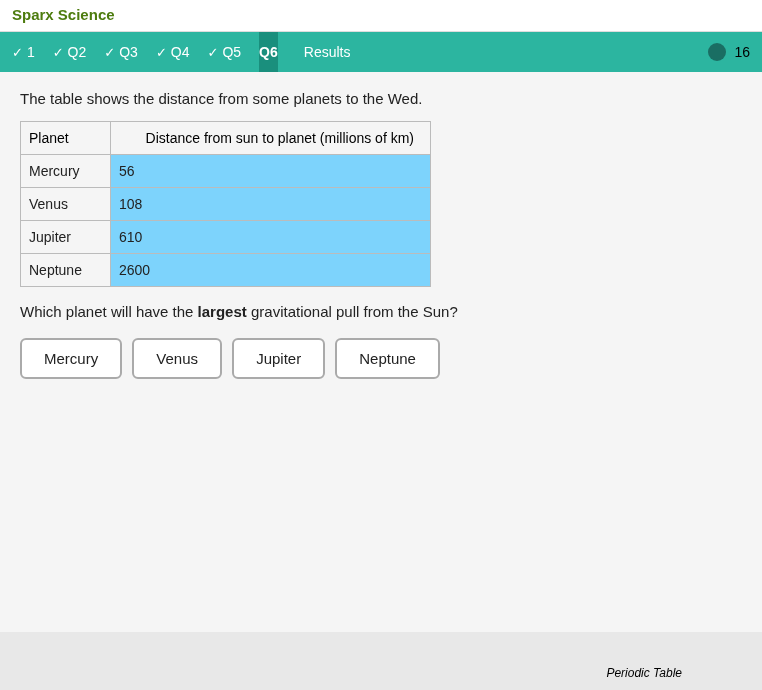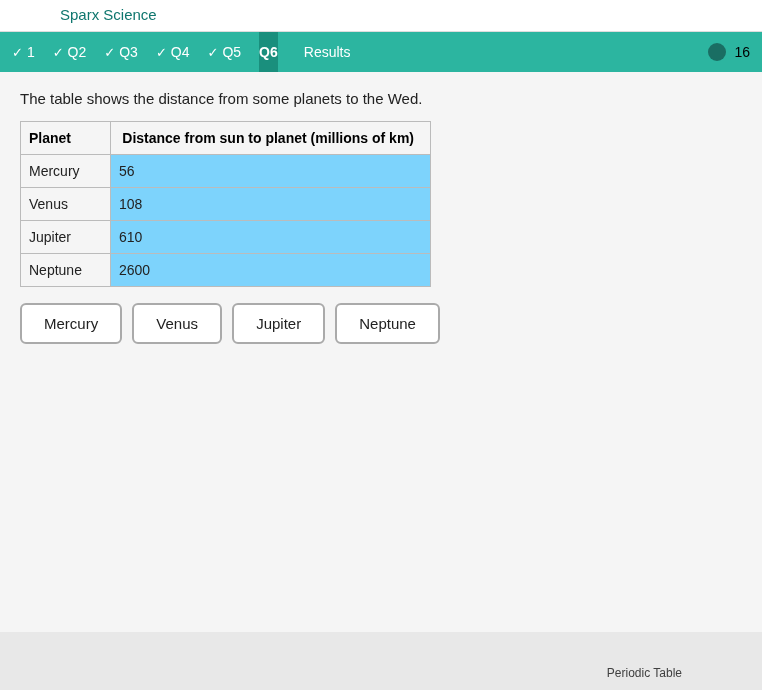--- a/index.html
+++ b/index.html
@@ -11,25 +11,24 @@
       overflow: hidden;
     }
 
     
     .top-bar {
       background: #fff;
       padding: 6px 12px 4px 12px;
       border-bottom: 1px solid #ddd;
     }
     .sparx-title {
-      font-weight: normal;
-      font-size: 15px;
-      color: #0f766e;
+      font-weight: bold;
+      font-size: 15px;
+      color: #4d7c0f;
       margin-bottom: 4px;
-      margin-left: 48px;
     }
 
     
     .nav-bar {
       background: #2cb5a0;
       display: flex;
       align-items: center;
       padding: 0 12px;
       height: 40px;
     }
@@ -85,21 +84,21 @@
     }
 
     
     .planet-table {
       border-collapse: collapse;
       margin-bottom: 16px;
       width: auto;
     }
     .planet-table th {
       background: #f5f5f5;
-      font-weight: bold;
+      font-weight: normal;
       font-size: 14px;
       padding: 8px 16px 8px 8px;
       border: 1px solid #bbb;
       text-align: left;
     }
     .planet-table th:first-child {
       min-width: 90px;
     }
     .planet-table th:last-child {
       min-width: 320px;
@@ -145,22 +144,23 @@
       cursor: pointer;
       min-width: 90px;
       text-align: center;
     }
 
     
     .bottom-hint {
       position: absolute;
       bottom: 10px;
       right: 80px;
-      color: #404040;
+      color: #000000;
       font-size: 12px;
+      font-style: italic;
     }
   </style>
 </head>
 <body>
 
 <div class="top-bar">
   <div class="sparx-title">Sparx Science</div>
 </div>
 
 <div class="nav-bar">
@@ -216,20 +216,23 @@
       <td>Jupiter</td>
       <td>610</td>
     </tr>
         <tr>
       <td>Neptune</td>
       <td>2600</td>
     </tr>
       </tbody>
   </table>
 
+  <p class="follow-up-text">
+    Which planet will have the <strong>largest</strong> gravitational pull from the Sun?
+  </p>
 
   <div class="answer-buttons">
   <button class="answer-btn">Mercury</button>
       <button class="answer-btn">Venus</button>
       <button class="answer-btn">Jupiter</button>
       <button class="answer-btn">Neptune</button>
     </div>
 
   <div class="bottom-hint">Periodic Table</div>
 </div>

